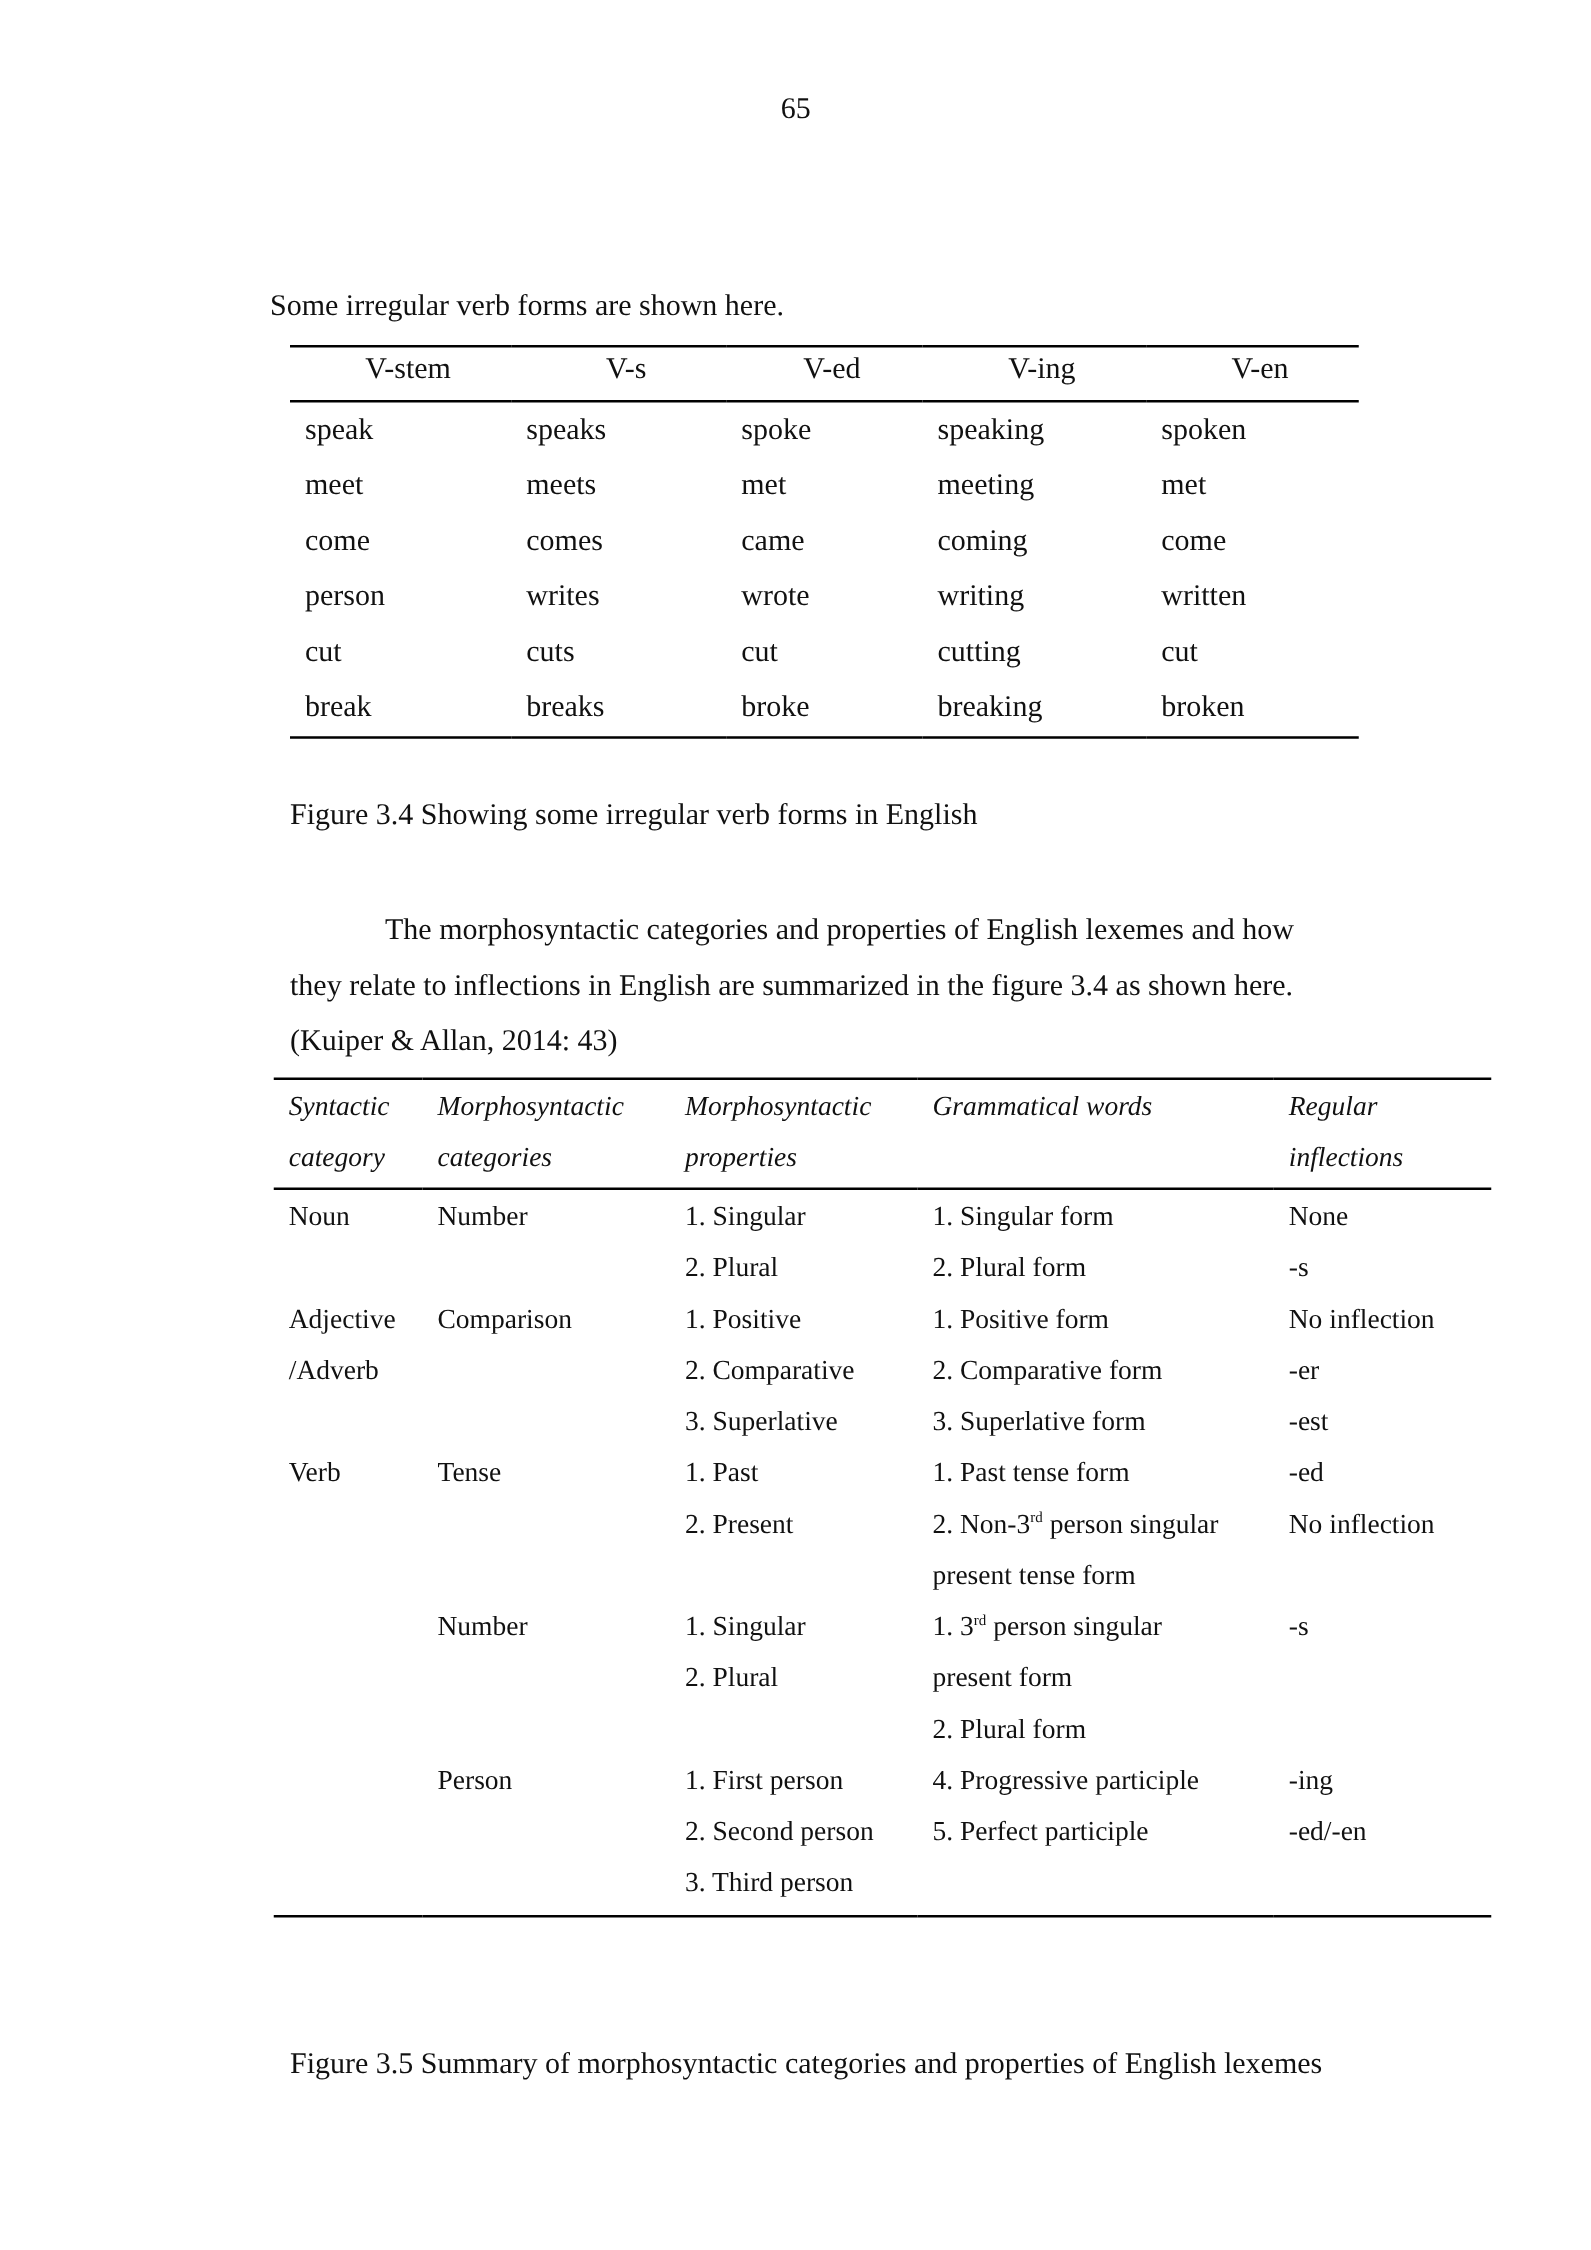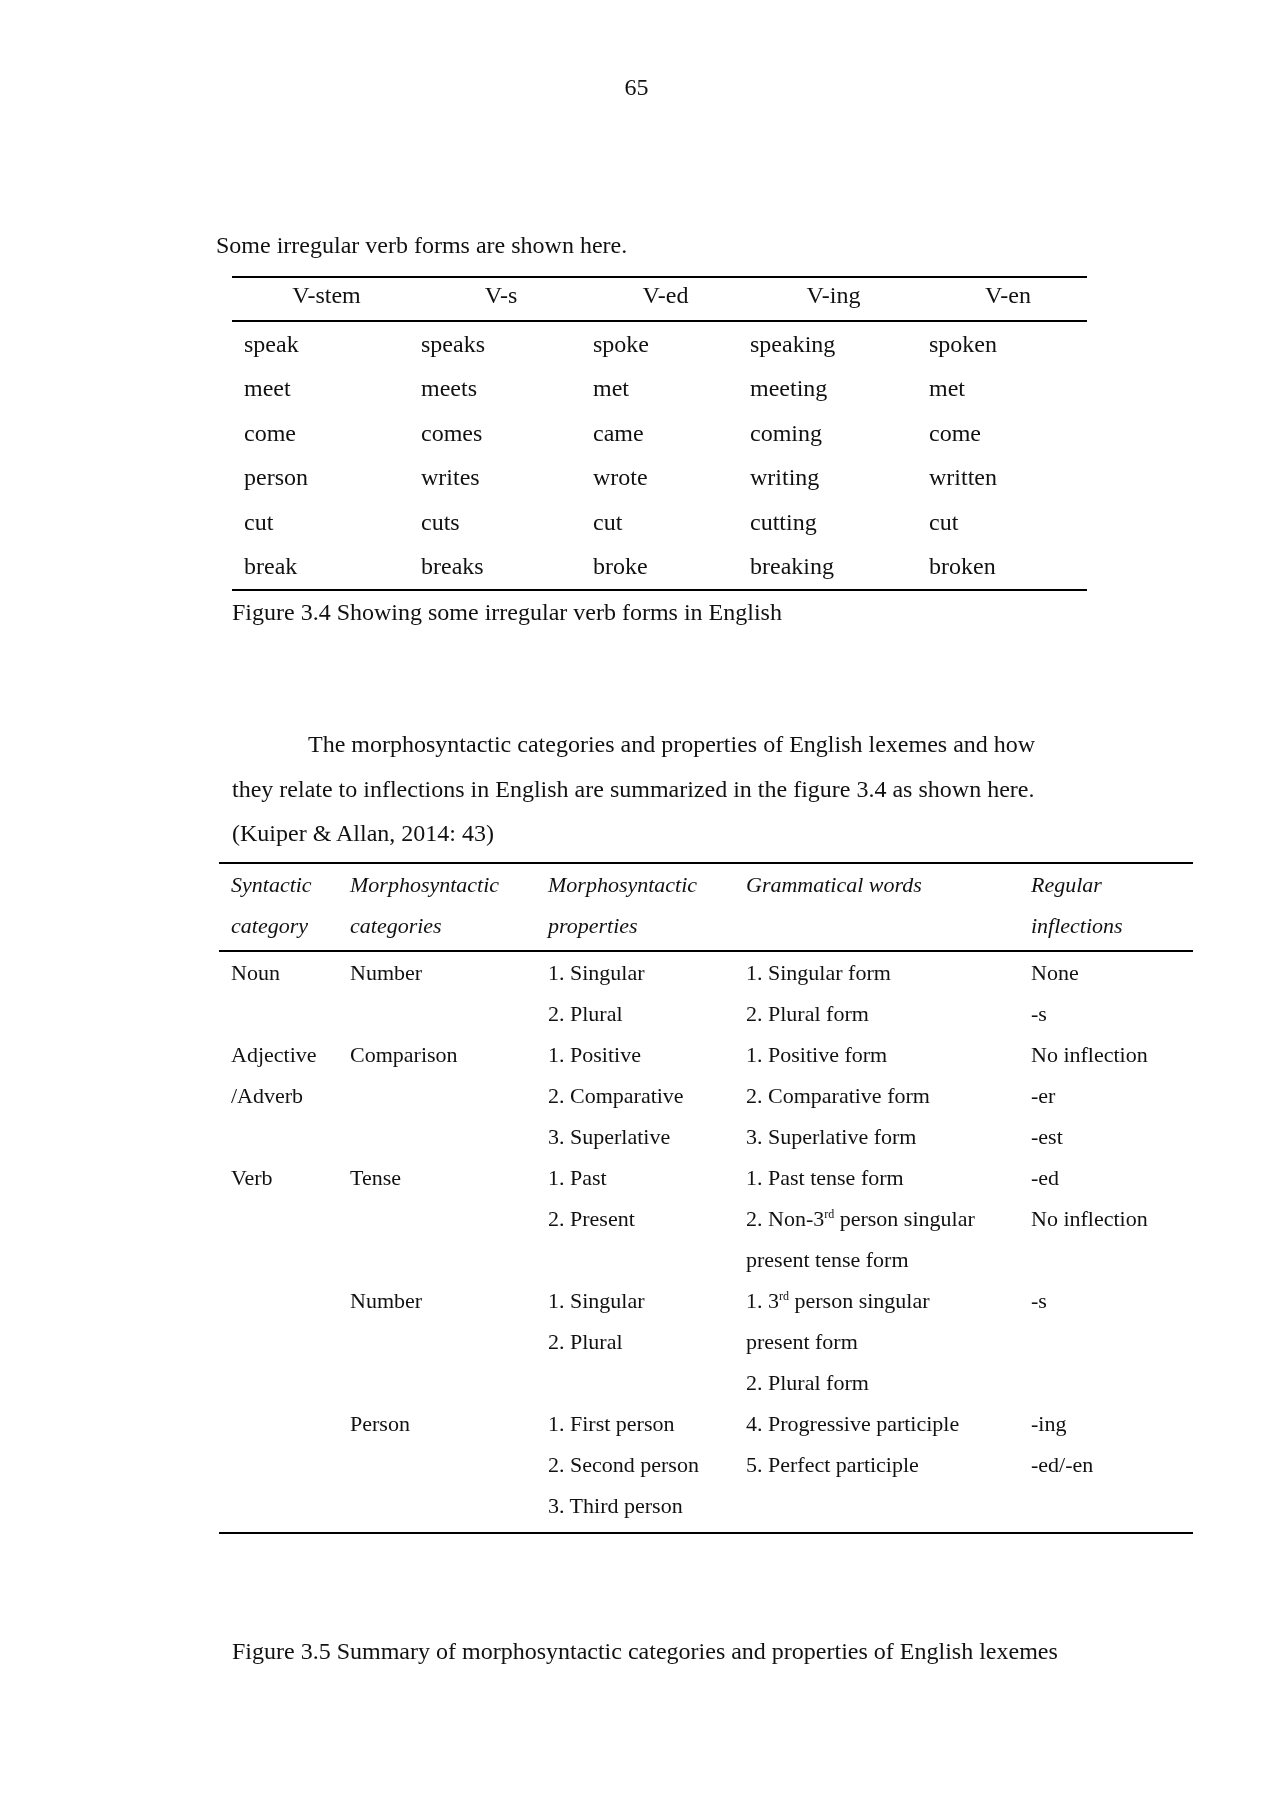--- a/index.html
+++ b/index.html
@@ -3,21 +3,21 @@
 <meta charset="utf-8">
 <style>
   html, body { margin: 0; padding: 0; background: #ffffff; }
   body { width: 1273px; height: 1800px; position: relative; font-family: "Liberation Serif", "DejaVu Serif", serif; color: #111; }
   .page-number { position: absolute; top: 74px; left: 0; width: 1273px; text-align: center; font-size: 24px; }
   .intro { position: absolute; top: 232px; left: 216px; font-size: 24px; }
   table.verbs { position: absolute; top: 276px; left: 232px; width: 855px; border-collapse: collapse; font-size: 24px; }
   table.verbs th { font-weight: normal; text-align: center; padding: 2px 0 10px 12px; border-top: 2px solid #000; border-bottom: 2px solid #000; height: 30px; }
   table.verbs td { text-align: left; padding: 0 0 0 12px; height: 44.5px; }
   table.verbs tr:last-child td { border-bottom: 2px solid #000; }
-  .cap1 { position: absolute; top: 590px; left: 232px; font-size: 24px; line-height: 44px; }
+  .cap1 { position: absolute; top: 630px; left: 232px; font-size: 24px; line-height: 44px; }
   .para { position: absolute; top: 722px; left: 232px; width: 870px; font-size: 24px; line-height: 44.5px; }
   .para .indent { padding-left: 76px; }
   table.morph { position: absolute; top: 862px; left: 219px; width: 974px; border-collapse: collapse; font-size: 22px; }
   table.morph th { font-weight: normal; font-style: italic; text-align: left; vertical-align: top; padding: 0 0 4px 12px; line-height: 41px; border-top: 2px solid #000; border-bottom: 2px solid #000; }
   table.morph td { text-align: left; vertical-align: top; padding: 0 0 0 12px; line-height: 41px; }
   table.morph tbody tr:last-child td { border-bottom: 2px solid #000; padding-bottom: 6px; }
   .line { display: block; }
   sup { font-size: 12px; line-height: 0; }
   .cap2 { position: absolute; top: 1638px; left: 232px; font-size: 24px; text-align: right; }
 </style>

